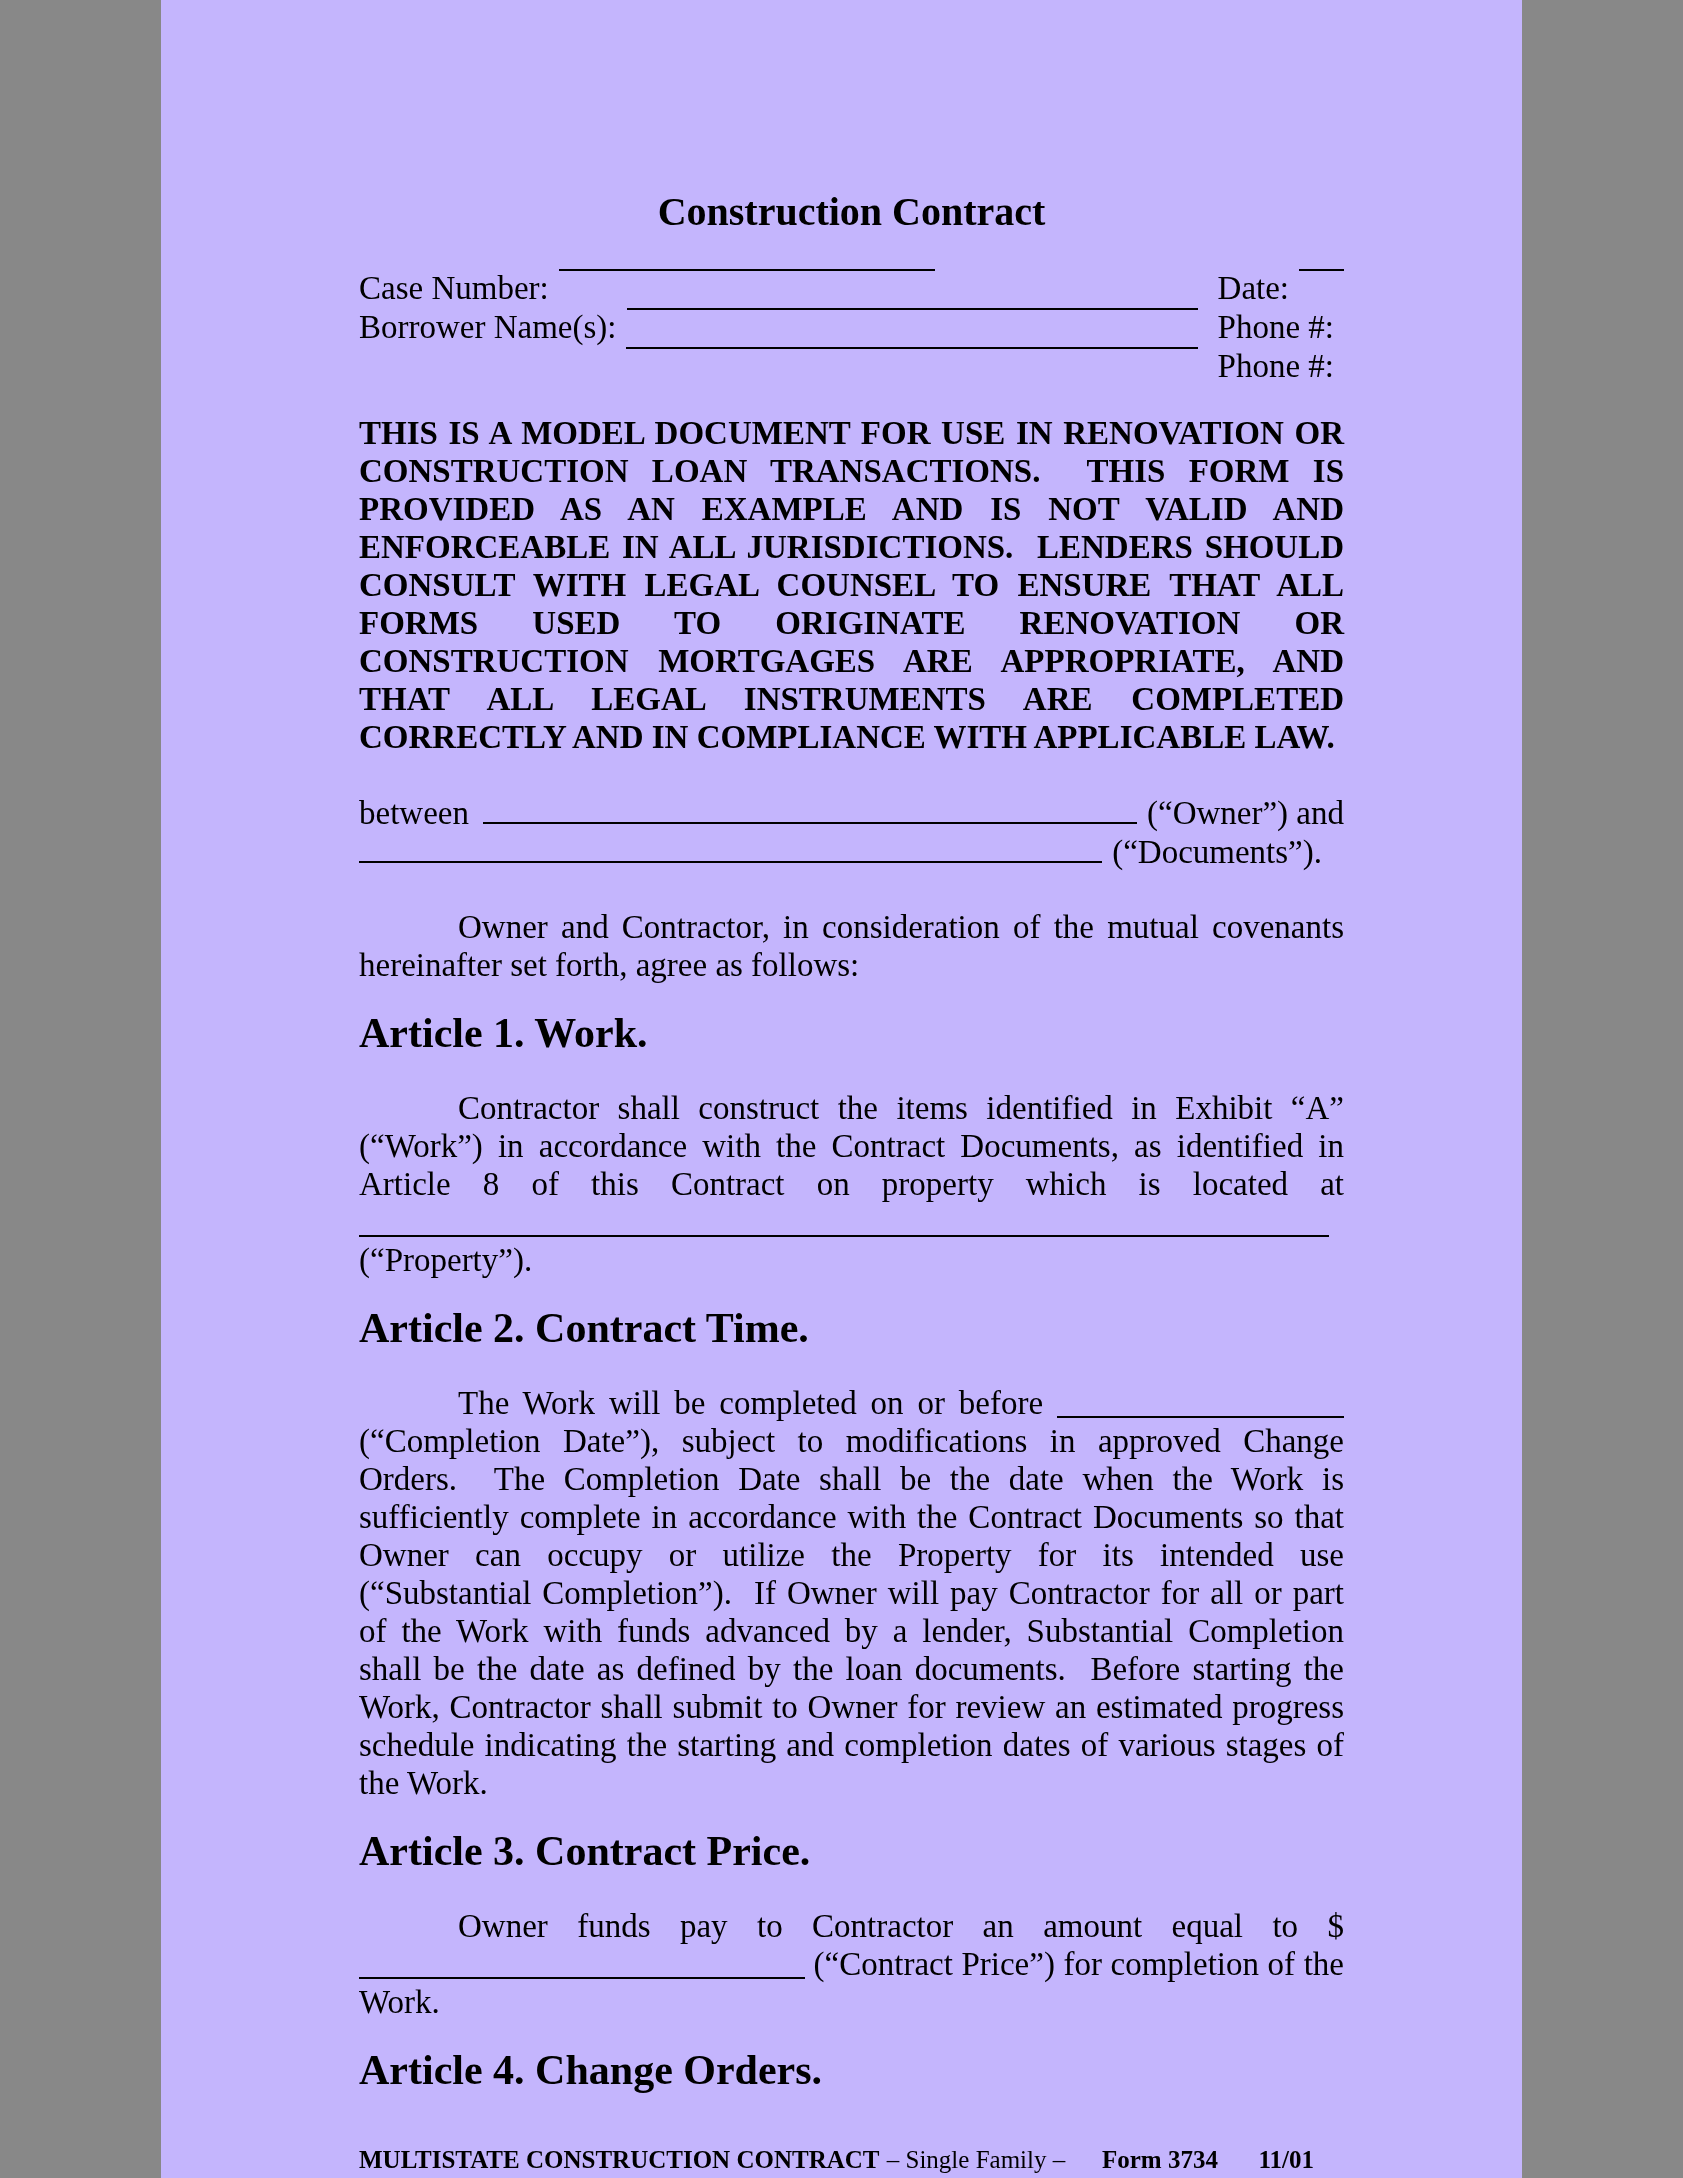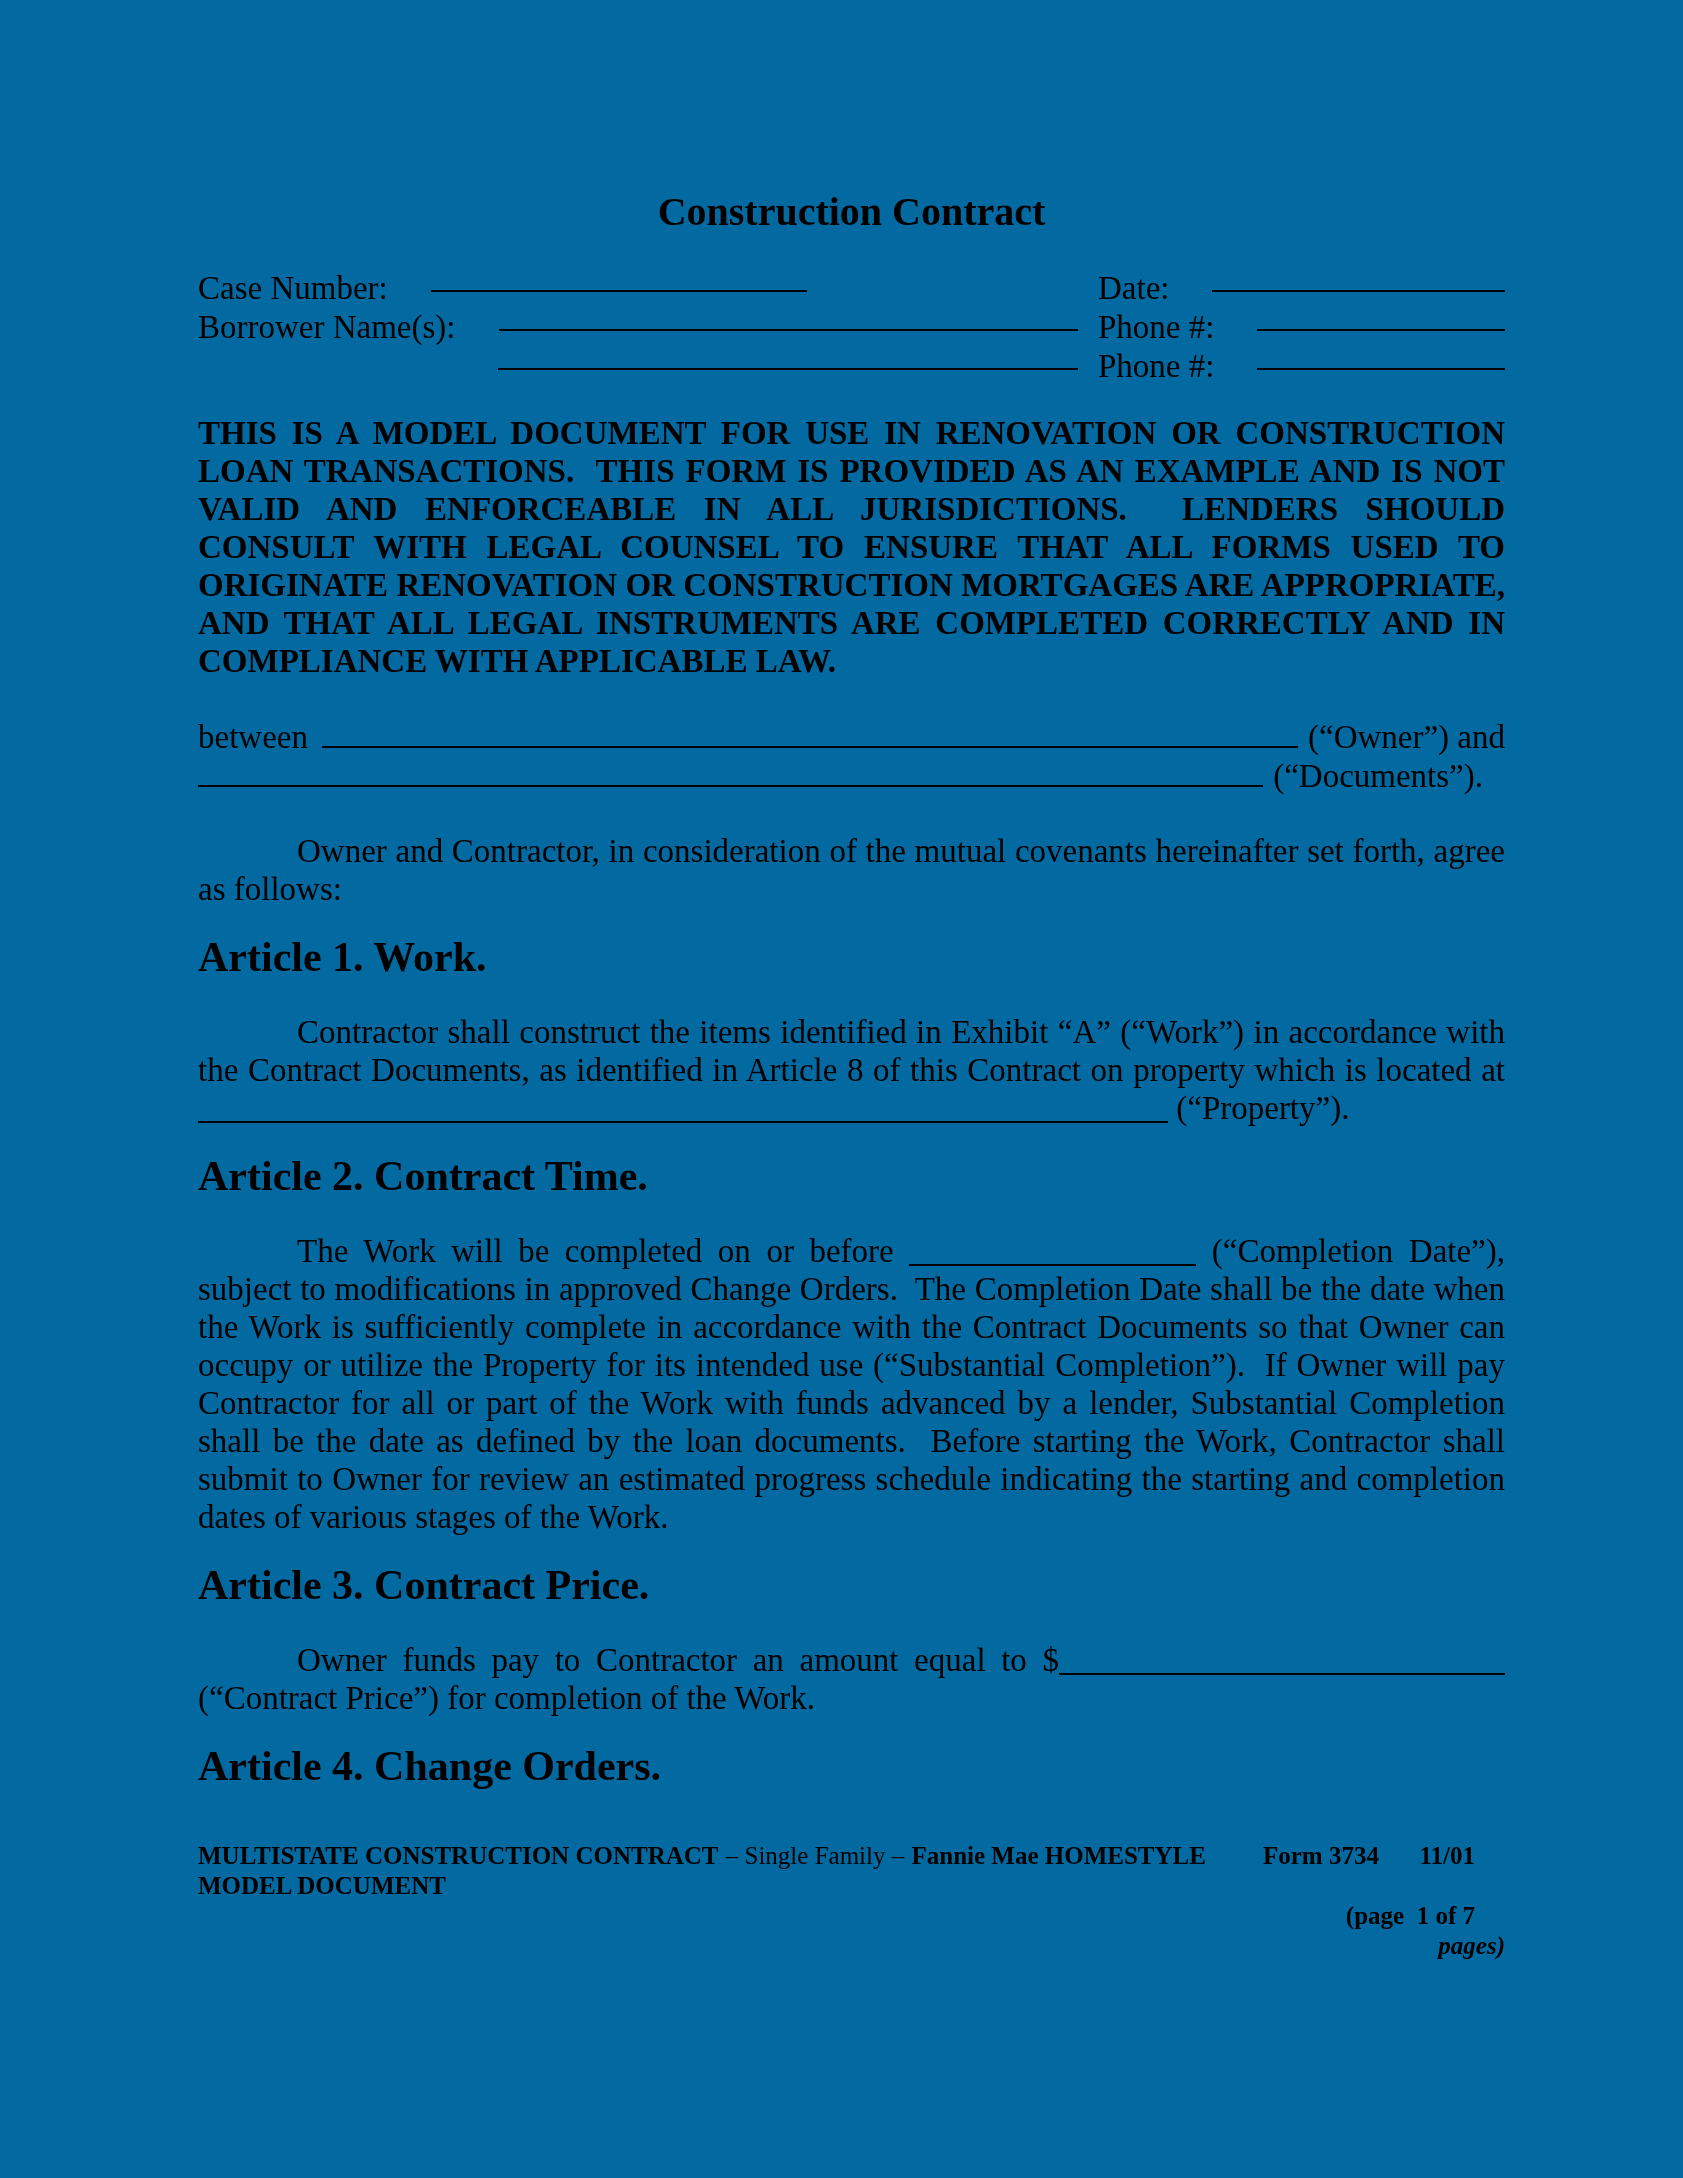--- a/index.html
+++ b/index.html
@@ -1,38 +1,38 @@
 <!DOCTYPE html>
 <html><head>
 <meta charset="utf-8">
 <style>
   html,body { margin:0; padding:0; background:#888; }
   .page {
     position:relative;
-    width:1683px; height:2178px;
+    width:1361px; height:2178px;
     margin:0 auto;
-    background:#0369a1;
+    background:#c4b5fd;
     box-sizing:border-box;
     padding:188px 178px 0 198px;
     font-family:"Liberation Serif","DejaVu Serif",serif;
     color:#000;
     font-size:33px;
     line-height:38px;
   }
   .title {
     margin:0;
     font-size:40px; line-height:48px;
     font-weight:bold;
     text-align:center;
   }
   
   .hdr { margin-top:33px; display:flex; }
   .hdr-left  { width:880px; margin-right:20px; }
   .hdr-right { flex:1; }
-  .hrow { display:flex; align-items:center; line-height:39px; height:39px;gap:33px; }
+  .hrow { display:flex; align-items:flex-start; line-height:39px; height:39px; }
   .lbl { white-space:nowrap; }
   .spacer270 { display:inline-block; width:267px; }
   
   .blank {
     display:inline-block;
     height:0;
     border-bottom:2px solid #000;
     margin-bottom:-4px;
     vertical-align:baseline;
   }

